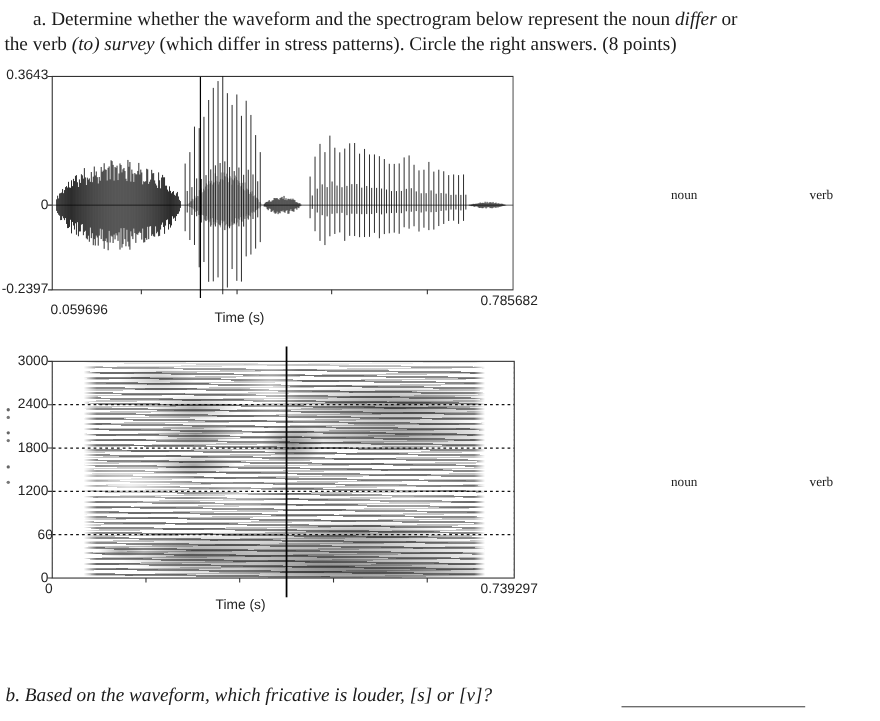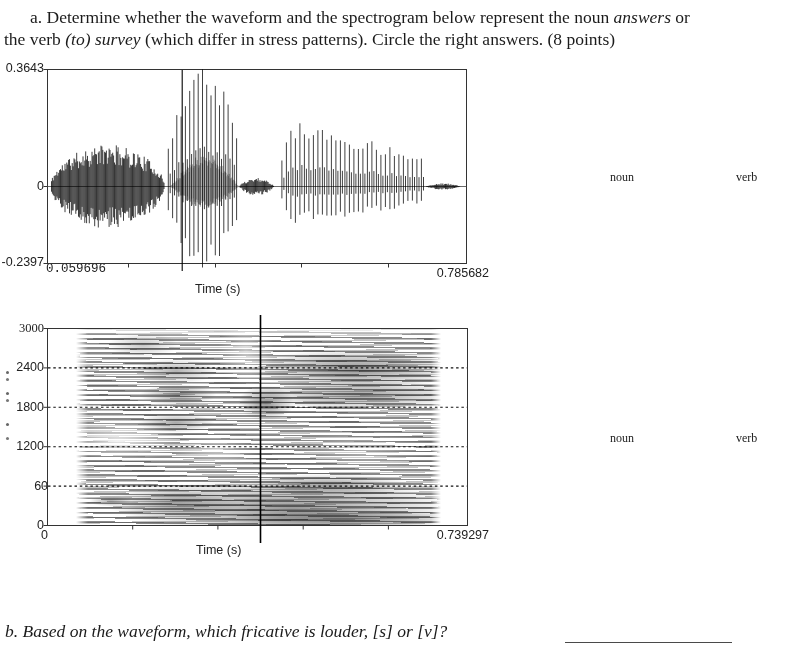--- a/index.html
+++ b/index.html
@@ -42,45 +42,45 @@
       normal,normal,normal,normal,normal,normal,normal,
       multiply,multiply,multiply,multiply,multiply,multiply,multiply,multiply,multiply,multiply,multiply,multiply,
       normal,normal;
   }
   .axis-marks{width:3px;height:3px;background:#666;border-radius:50%;
       box-shadow:0 7px 0 #777,0 21px 0 #666,0 28px 0 #777,0 52px 0 #666,0 66px 0 #777;}
 </style>
 </head>
 <body>
 
-<div class="abs qtext" style="left:30px;top:7px;"><span>a. Determine whether the waveform and the spectrogram below represent the noun </span><i>answers</i><span> or</span></div>
+<div class="abs qtext" style="left:30px;top:7px;"><span>a. Determine whether the waveform and the spectrogram below represent the noun </span><i>differ</i><span> or</span></div>
 <div class="abs qtext" style="left:4px;top:29px;"><span>the verb </span><i>(to) survey</i><span> (which differ in stress patterns). Circle the right answers. (8 points)</span></div>
 
 <div class="abs figlabel r" style="left:-6px;top:61px;width:50px;">0.3643</div>
 <div class="abs figlabel r" style="left:14px;top:179px;width:30px;">0</div>
 <div class="abs figlabel r" style="left:-9px;top:255px;width:53px;">-0.2397</div>
 
 <svg class="abs" style="left:43px;top:68px;z-index:2;" width="424" height="210" viewBox="0 0 424 210">
   <rect x="4.5" y="1.5" width="419" height="194" fill="none" stroke="#333" stroke-width="1"></rect>
   <path d="M0.5 1.5H4.5M0.5 118.5H4.5M0.5 195.5H4.5" stroke="#333" stroke-width="1" fill="none"></path>
   <path d="M85.5 195.5v4M172.5 195.5v4M258.5 195.5v4M345.5 195.5v4" stroke="#333" stroke-width="1" fill="none"></path>
   <path id="wave-baseline" d="M4.5 118.5H423.5" stroke="#444" stroke-width="0.8" fill="none"></path>
   <path id="wave-gray" d="M127.0 118.5V118.5M127.8 117.7V118.9M128.6 117.1V119.5M129.4 116.4V120.0M130.2 115.1V120.2M131.0 114.9V120.8M131.8 112.7V121.2M132.6 114.3V122.5M133.4 112.9V121.8M134.2 110.0V124.0M135.0 111.7V124.8M135.8 111.7V123.4M136.6 110.2V123.7M137.4 110.4V127.4M138.2 104.8V127.5M139.0 105.1V127.4M139.8 103.4V126.5M140.6 107.6V127.5M141.4 106.5V127.5M142.2 103.6V128.0M143.0 105.2V131.7M143.8 101.6V132.3M144.6 98.7V128.4M145.4 99.9V132.1M146.2 104.0V130.8M147.0 96.7V134.1M147.8 99.4V133.3M148.6 98.2V130.7M149.4 96.3V136.6M150.2 99.8V130.3M151.0 98.0V133.7M151.8 97.8V136.1M152.6 89.6V133.8M153.4 96.3V131.6M154.2 92.1V134.4M155.0 97.1V132.0M155.8 99.7V135.9M156.6 97.3V136.3M157.4 95.0V138.7M158.2 88.8V132.4M159.0 94.8V135.0M159.8 95.8V132.9M160.6 88.8V133.5M161.4 92.0V132.4M162.2 92.6V136.9M163.0 89.9V135.8M163.8 93.2V139.7M164.6 97.6V137.8M165.4 94.2V137.9M166.2 92.1V137.7M167.0 93.5V137.0M167.8 99.9V133.6M168.6 95.1V136.4M169.4 96.0V136.1M170.2 94.0V135.8M171.0 91.6V130.4M171.8 93.0V136.1M172.6 95.6V134.3M173.4 100.2V130.8M174.2 96.8V130.6M175.0 98.4V131.9M175.8 101.4V129.4M176.6 100.7V133.6M177.4 98.2V133.5M178.2 103.8V128.8M179.0 105.1V130.9M179.8 97.9V131.0M180.6 105.0V128.5M181.4 103.4V126.8M182.2 104.1V130.4M183.0 104.8V127.5M183.8 108.3V128.0M184.6 106.6V128.8M185.4 108.1V124.9M186.2 105.9V125.7M187.0 110.2V124.1M187.8 110.6V124.6M188.6 109.6V125.1M189.4 112.6V123.5M190.2 111.7V122.9M191.0 112.1V122.1M191.8 113.3V121.3M192.6 115.7V121.5M193.4 115.6V120.0M194.2 117.0V119.6M195.0 117.5V119.3M195.8 118.1V118.7" stroke="#8f8f8f" stroke-width="0.8" fill="none"></path>
   <path id="wave-black" d="M7.6 118.5V118.5M8.5 113.2V123.7M9.4 109.9V125.7M10.3 112.4V127.2M11.2 107.9V128.1M12.1 107.6V132.1M13.0 107.1V132.0M13.9 103.9V128.6M14.8 107.6V130.4M15.7 104.8V132.1M16.6 102.1V130.2M17.5 101.2V135.6M18.4 102.5V139.4M19.3 97.3V139.3M20.2 102.4V138.3M21.1 102.7V131.8M22.0 95.9V144.2M22.9 101.2V133.8M23.8 94.6V137.0M24.7 96.6V140.7M25.6 91.9V135.0M26.5 91.2V145.4M27.4 97.7V134.0M28.3 102.0V146.8M29.2 95.1V142.4M30.1 98.3V142.4M31.0 90.4V136.2M31.9 91.4V135.7M32.8 94.4V145.8M33.7 84.8V142.7M34.6 93.3V141.8M35.5 100.2V148.7M36.4 93.5V149.6M37.3 95.3V146.3M38.2 94.2V151.8M39.1 97.3V138.9M40.0 88.4V148.5M40.9 97.6V144.0M41.8 92.6V154.9M42.7 83.4V149.4M43.6 91.5V155.2M44.5 87.9V146.2M45.4 93.1V147.9M46.3 98.8V155.3M47.2 92.9V146.2M48.1 96.3V139.9M49.0 83.8V149.3M49.9 88.2V140.6M50.8 87.1V151.2M51.7 80.4V158.2M52.6 86.0V151.1M53.5 86.4V148.8M54.4 96.1V152.3M55.3 84.6V159.5M56.2 83.3V141.9M57.1 95.0V152.5M58.0 77.7V146.3M58.9 78.5V147.1M59.8 81.9V152.9M60.7 96.2V145.3M61.6 83.8V149.6M62.5 84.6V144.1M63.4 82.6V146.0M64.3 95.7V151.0M65.2 89.7V143.2M66.1 80.6V158.9M67.0 82.0V139.5M67.9 88.7V157.1M68.8 85.9V153.9M69.7 84.7V139.3M70.6 87.5V149.4M71.5 94.5V155.9M72.4 96.6V140.9M73.3 77.4V151.7M74.2 83.6V156.1M75.1 79.3V159.0M76.0 97.1V142.3M76.9 86.2V146.8M77.8 89.9V149.4M78.7 97.4V139.8M79.6 89.3V143.9M80.5 90.4V152.8M81.4 90.6V144.9M82.3 87.4V145.4M83.2 80.1V143.7M84.1 90.6V142.6M85.0 86.2V143.8M85.9 88.8V149.8M86.8 99.6V139.8M87.7 96.8V152.5M88.6 97.5V152.1M89.5 96.7V148.4M90.4 85.4V150.0M91.3 86.0V138.2M92.2 99.2V149.4M93.1 97.2V138.0M94.0 95.3V137.5M94.9 86.4V146.4M95.8 89.6V145.0M96.7 89.4V146.8M97.6 96.0V147.2M98.5 98.9V137.8M99.4 100.6V144.1M100.3 102.9V142.7M101.2 88.7V146.8M102.1 95.9V146.4M103.0 103.2V140.7M103.9 93.4V136.3M104.8 91.0V134.3M105.7 93.2V138.4M106.6 93.2V144.6M107.5 100.8V137.1M108.4 100.8V132.1M109.3 104.4V131.5M110.2 106.0V140.7M111.1 101.4V135.8M112.0 105.5V138.9M112.9 107.7V136.9M113.8 106.5V128.6M114.7 105.7V130.8M115.6 109.1V129.9M116.5 109.9V132.9M117.4 107.7V128.5M118.3 106.5V126.6M119.2 110.6V126.3M120.1 113.7V124.2M121.0 114.8V121.0M125.3 80.7V142.2M127.2 105.6V125.2M129.6 70.3V150.2M131.5 102.1V127.4M133.8 47.1V154.7M135.8 94.2V128.6M138.1 48.5V175.0M140.0 94.7V134.3M142.4 38.2V170.2M144.3 91.2V133.0M146.7 22.9V188.2M148.6 86.0V138.0M150.9 11.9V187.8M152.8 82.3V137.9M155.2 5.7V184.2M157.1 80.2V136.9M159.5 1.4V199.5M161.4 78.7V141.2M163.7 16.7V193.4M165.7 83.9V139.5M168.0 27.4V176.6M169.9 87.5V134.8M172.3 17.9V187.3M174.2 84.3V137.8M176.5 37.3V188.0M178.5 90.9V138.0M180.8 23.6V165.1M182.7 86.3V131.6M185.1 36.5V163.4M187.0 90.6V131.1M189.4 54.8V158.0M191.3 96.8V129.6M193.6 70.3V152.1M196.3 118.5V118.5M197.2 117.5V119.8M198.1 116.4V119.8M199.0 115.6V120.4M199.9 115.6V122.1M200.8 115.1V123.1M201.7 113.9V121.5M202.6 115.3V121.9M203.5 115.3V124.7M204.4 114.3V124.1M205.3 113.9V123.3M206.2 112.0V125.2M207.1 112.2V126.3M208.0 112.2V125.9M208.9 112.0V124.4M209.8 113.0V126.7M210.7 113.7V125.3M211.6 112.1V125.9M212.5 111.7V123.8M213.4 111.0V124.3M214.3 112.7V123.4M215.2 110.1V124.8M216.1 113.7V125.4M217.0 112.2V123.7M217.9 114.0V123.0M218.8 112.7V126.4M219.7 112.8V126.2M220.6 113.3V123.7M221.5 112.6V122.2M222.4 113.7V123.9M223.3 112.6V124.1M224.2 113.6V124.5M225.1 114.0V121.8M226.0 115.8V121.3M226.9 115.8V122.6M227.8 116.4V120.6M228.7 117.0V121.2M229.6 116.7V119.6M230.5 117.9V119.0M234.4 118.5V118.5M236.4 118.5V118.5M238.9 92.5V130.4M240.9 109.7V121.9M243.4 74.4V142.2M245.4 103.5V125.2M247.9 62.8V151.0M249.9 99.6V127.6M252.4 70.3V154.8M254.4 102.1V128.7M256.9 55.3V146.8M258.9 97.0V126.4M261.4 66.3V144.7M263.4 100.7V125.9M265.9 70.5V143.3M267.9 102.2V125.5M270.4 67.1V151.0M272.4 101.0V127.6M274.9 62.3V146.4M276.9 99.4V126.3M279.4 62.0V146.6M281.4 99.3V126.4M283.9 71.7V147.6M285.9 102.6V126.7M288.4 67.4V147.5M290.4 101.1V126.6M292.9 72.4V147.3M294.9 102.8V126.6M297.4 72.4V143.7M299.4 102.8V125.6M301.9 74.0V148.6M303.9 103.4V126.9M306.4 76.6V144.8M308.4 104.3V125.9M310.9 80.9V144.1M312.9 105.7V125.7M315.4 81.0V143.5M317.4 105.7V125.5M319.9 80.6V144.5M321.9 105.6V125.8M324.4 75.1V138.6M326.4 103.7V124.1M328.9 73.3V139.9M330.9 103.1V124.5M333.4 81.8V137.7M335.4 106.0V123.9M337.9 86.9V142.5M339.9 107.7V125.2M342.4 86.3V139.0M344.4 107.6V124.2M346.9 79.2V141.2M348.9 105.1V124.9M351.4 88.0V140.7M353.5 108.1V124.7M355.9 86.3V137.5M358.0 107.5V123.8M360.4 87.7V135.6M362.5 108.0V123.3M364.9 91.2V132.9M367.0 109.2V122.5M369.4 90.6V132.6M371.5 109.0V122.5M373.9 91.2V135.5M376.0 109.2V123.3M378.4 90.6V132.8M380.5 109.0V122.5M382.7 118.5V118.5M383.6 118.1V118.9M384.5 118.1V119.0M385.4 117.9V119.4M386.3 117.7V119.3M387.2 117.3V119.5M388.1 117.5V120.0M389.0 117.3V119.7M389.9 117.2V119.6M390.8 117.2V119.7M391.7 116.9V120.4M392.6 116.8V121.1M393.5 116.1V120.9M394.4 116.7V120.9M395.3 116.4V121.3M396.2 116.4V121.2M397.1 116.7V120.4M398.0 115.4V120.6M398.9 116.8V121.5M399.8 115.5V120.5M400.7 116.9V120.4M401.6 116.1V120.2M402.5 115.9V121.2M403.4 115.9V120.9M404.3 116.7V121.4M405.2 115.6V120.9M406.1 116.9V120.4M407.0 116.7V120.5M407.9 116.2V121.0M408.8 117.2V120.0M409.7 116.9V120.7M410.6 116.9V120.0M411.5 117.4V120.0M412.4 117.2V119.7M413.3 117.2V119.5M414.2 117.4V119.2M415.1 118.0V119.2M416.0 118.0V118.9M416.9 118.4V118.6" stroke="#000" stroke-width="0.75" fill="none"></path>
   <path id="wave-cursor" d="M139.2 2V203" stroke="#000" stroke-width="1.1" fill="none"></path>
 </svg>
 
-<div class="abs figlabel" style="left:46px;top:262px;font-family:Liberation Mono, monospace;">0.059696</div>
+<div class="abs figlabel" style="left:46px;top:274px;">0.059696</div>
 <div class="abs figlabel r" style="left:409px;top:266px;width:80px;text-align:right;">0.785682</div>
 <div class="abs figlabel c" style="left:195px;top:282px;width:125px;">Time (s)</div>
 
 <span class="abs answer" style="left:610px;top:170px;">noun</span>
 <span class="abs answer" style="left:736px;top:170px;">verb</span>
 
-<div class="abs figlabel r" style="left:4px;top:321px;width:40px;font-family:Liberation Serif, serif;">3000</div>
+<div class="abs figlabel r" style="left:4px;top:321px;width:40px;">3000</div>
 <div class="abs figlabel r" style="left:4px;top:360px;width:40px;">2400</div>
 <div class="abs figlabel r" style="left:4px;top:400px;width:40px;">1800</div>
 <div class="abs figlabel r" style="left:4px;top:439px;width:40px;text-align:right;">1200</div>
 <div class="abs figlabel r" style="left:15px;top:479px;width:40px;">600</div>
 <div class="abs figlabel r" style="left:4px;top:518px;width:40px;">0</div>
 <div class="abs axis-marks" style="left:6px;top:371px;"></div>
 
 <div class="abs spec-texture"></div>
 
 <svg class="abs" style="left:43px;top:310px;z-index:3;" width="432" height="240" viewBox="0 0 432 240">

